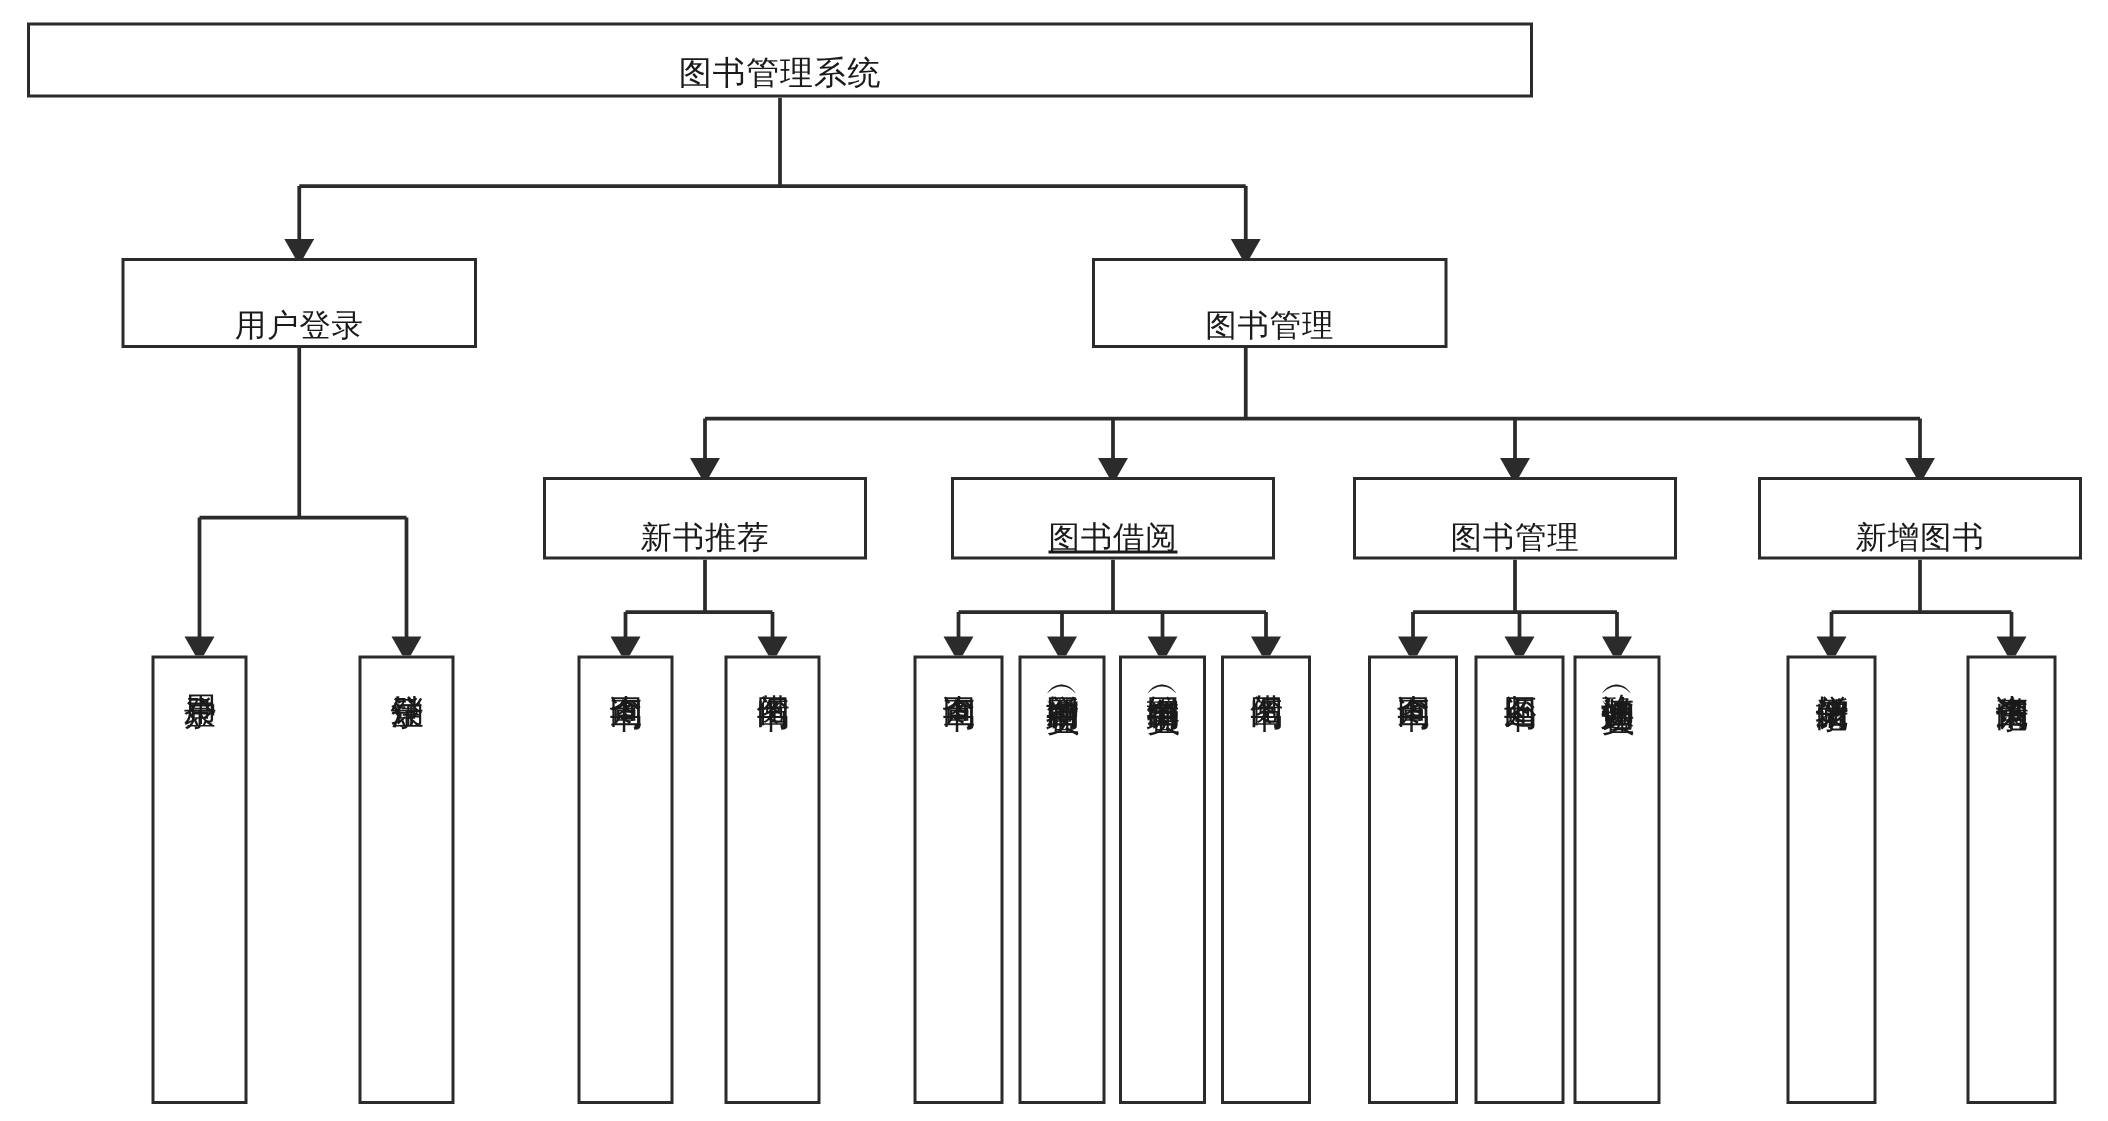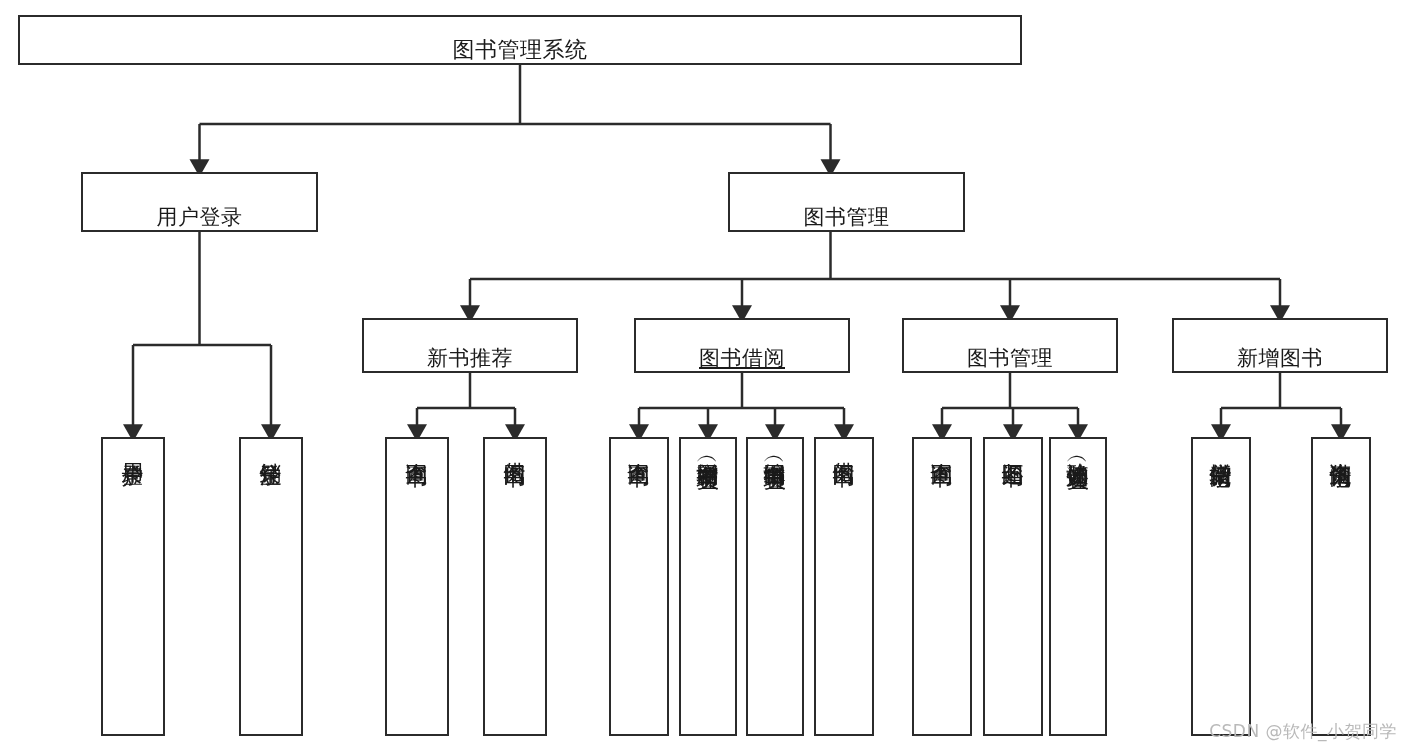--- a/index.html
+++ b/index.html
@@ -176,14 +176,13 @@
         <span class="label">确认归还（管理员）</span>
       </div>
       <div class="node vert" style="left: 1191px; top: 437px; width: 60px; height: 299px;">
         <span class="label">新增借阅记录</span>
       </div>
       <div class="node vert" style="left: 1311px; top: 437px; width: 60px; height: 299px;">
         <span class="label">查询借阅记录</span>
       </div>
     </div>
 
-  <div class="watermark">CSDN @软件_小贺同学</div>
 </div>
 
 </body></html>

